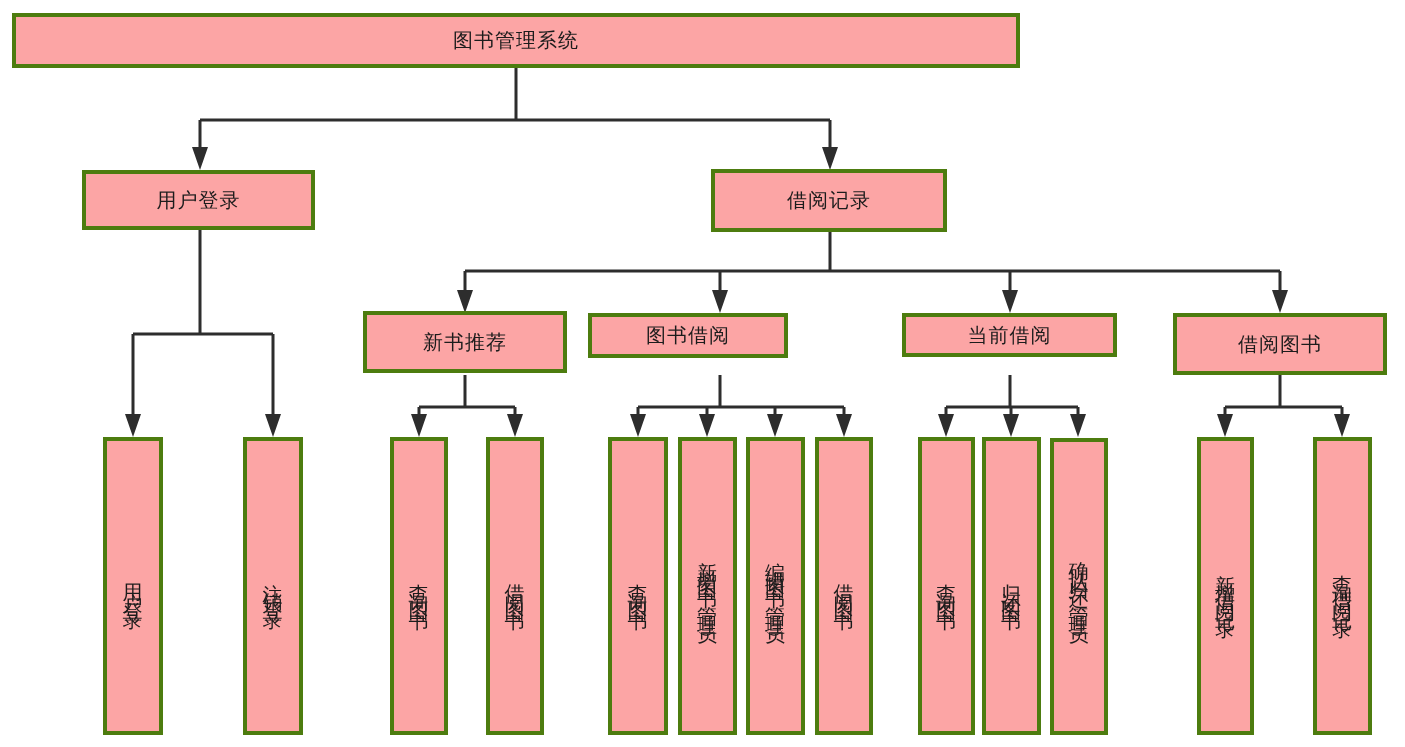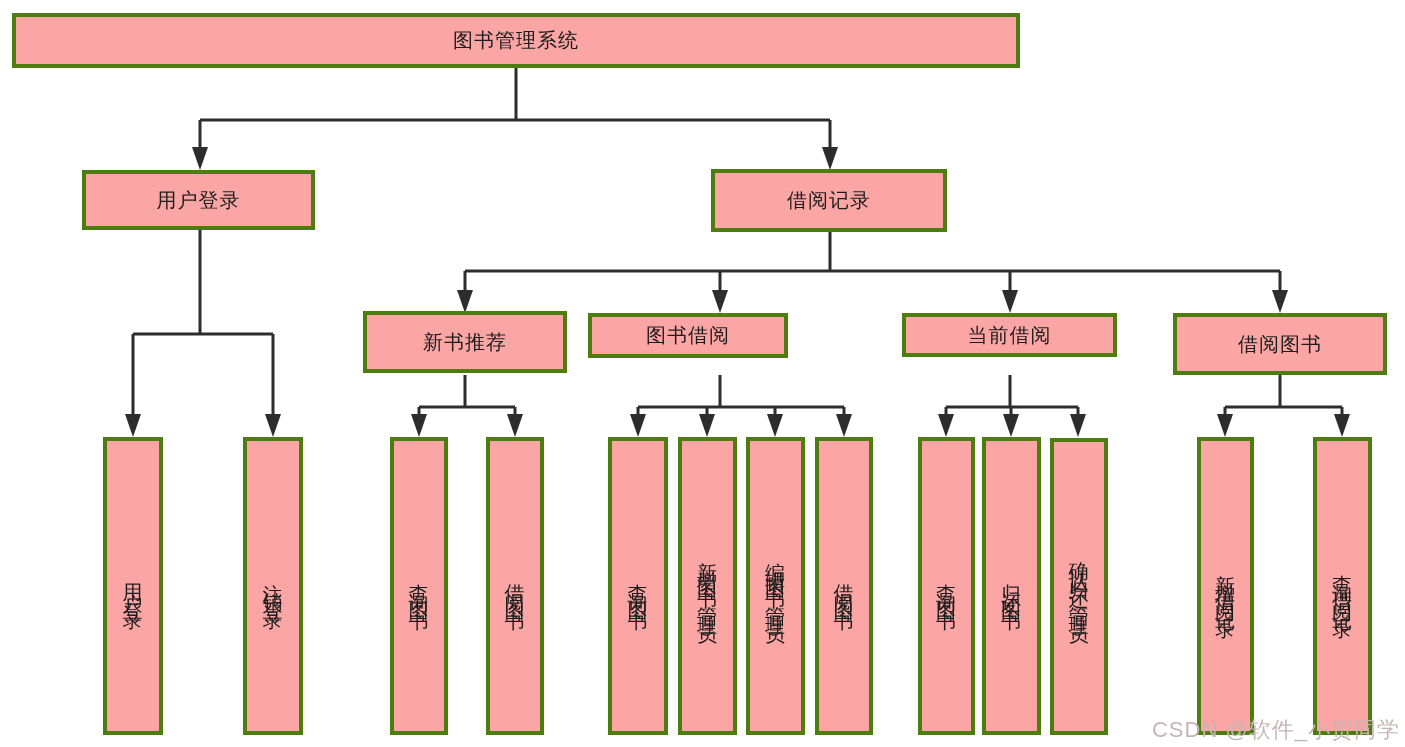--- a/index.html
+++ b/index.html
@@ -132,15 +132,14 @@
     <span class="vtext">确认归还（管理员）</span>
   </div>
 
   <div class="node v" style="left:1197px;top:437px;width:57px;height:298px">
     <span class="vtext">新增借阅记录</span>
   </div>
   <div class="node v" style="left:1313px;top:437px;width:59px;height:298px">
     <span class="vtext">查询借阅记录</span>
   </div>
 
-  <div class="watermark">CSDN @软件_小贺同学</div>
 
 </div>
 
 </body></html>

